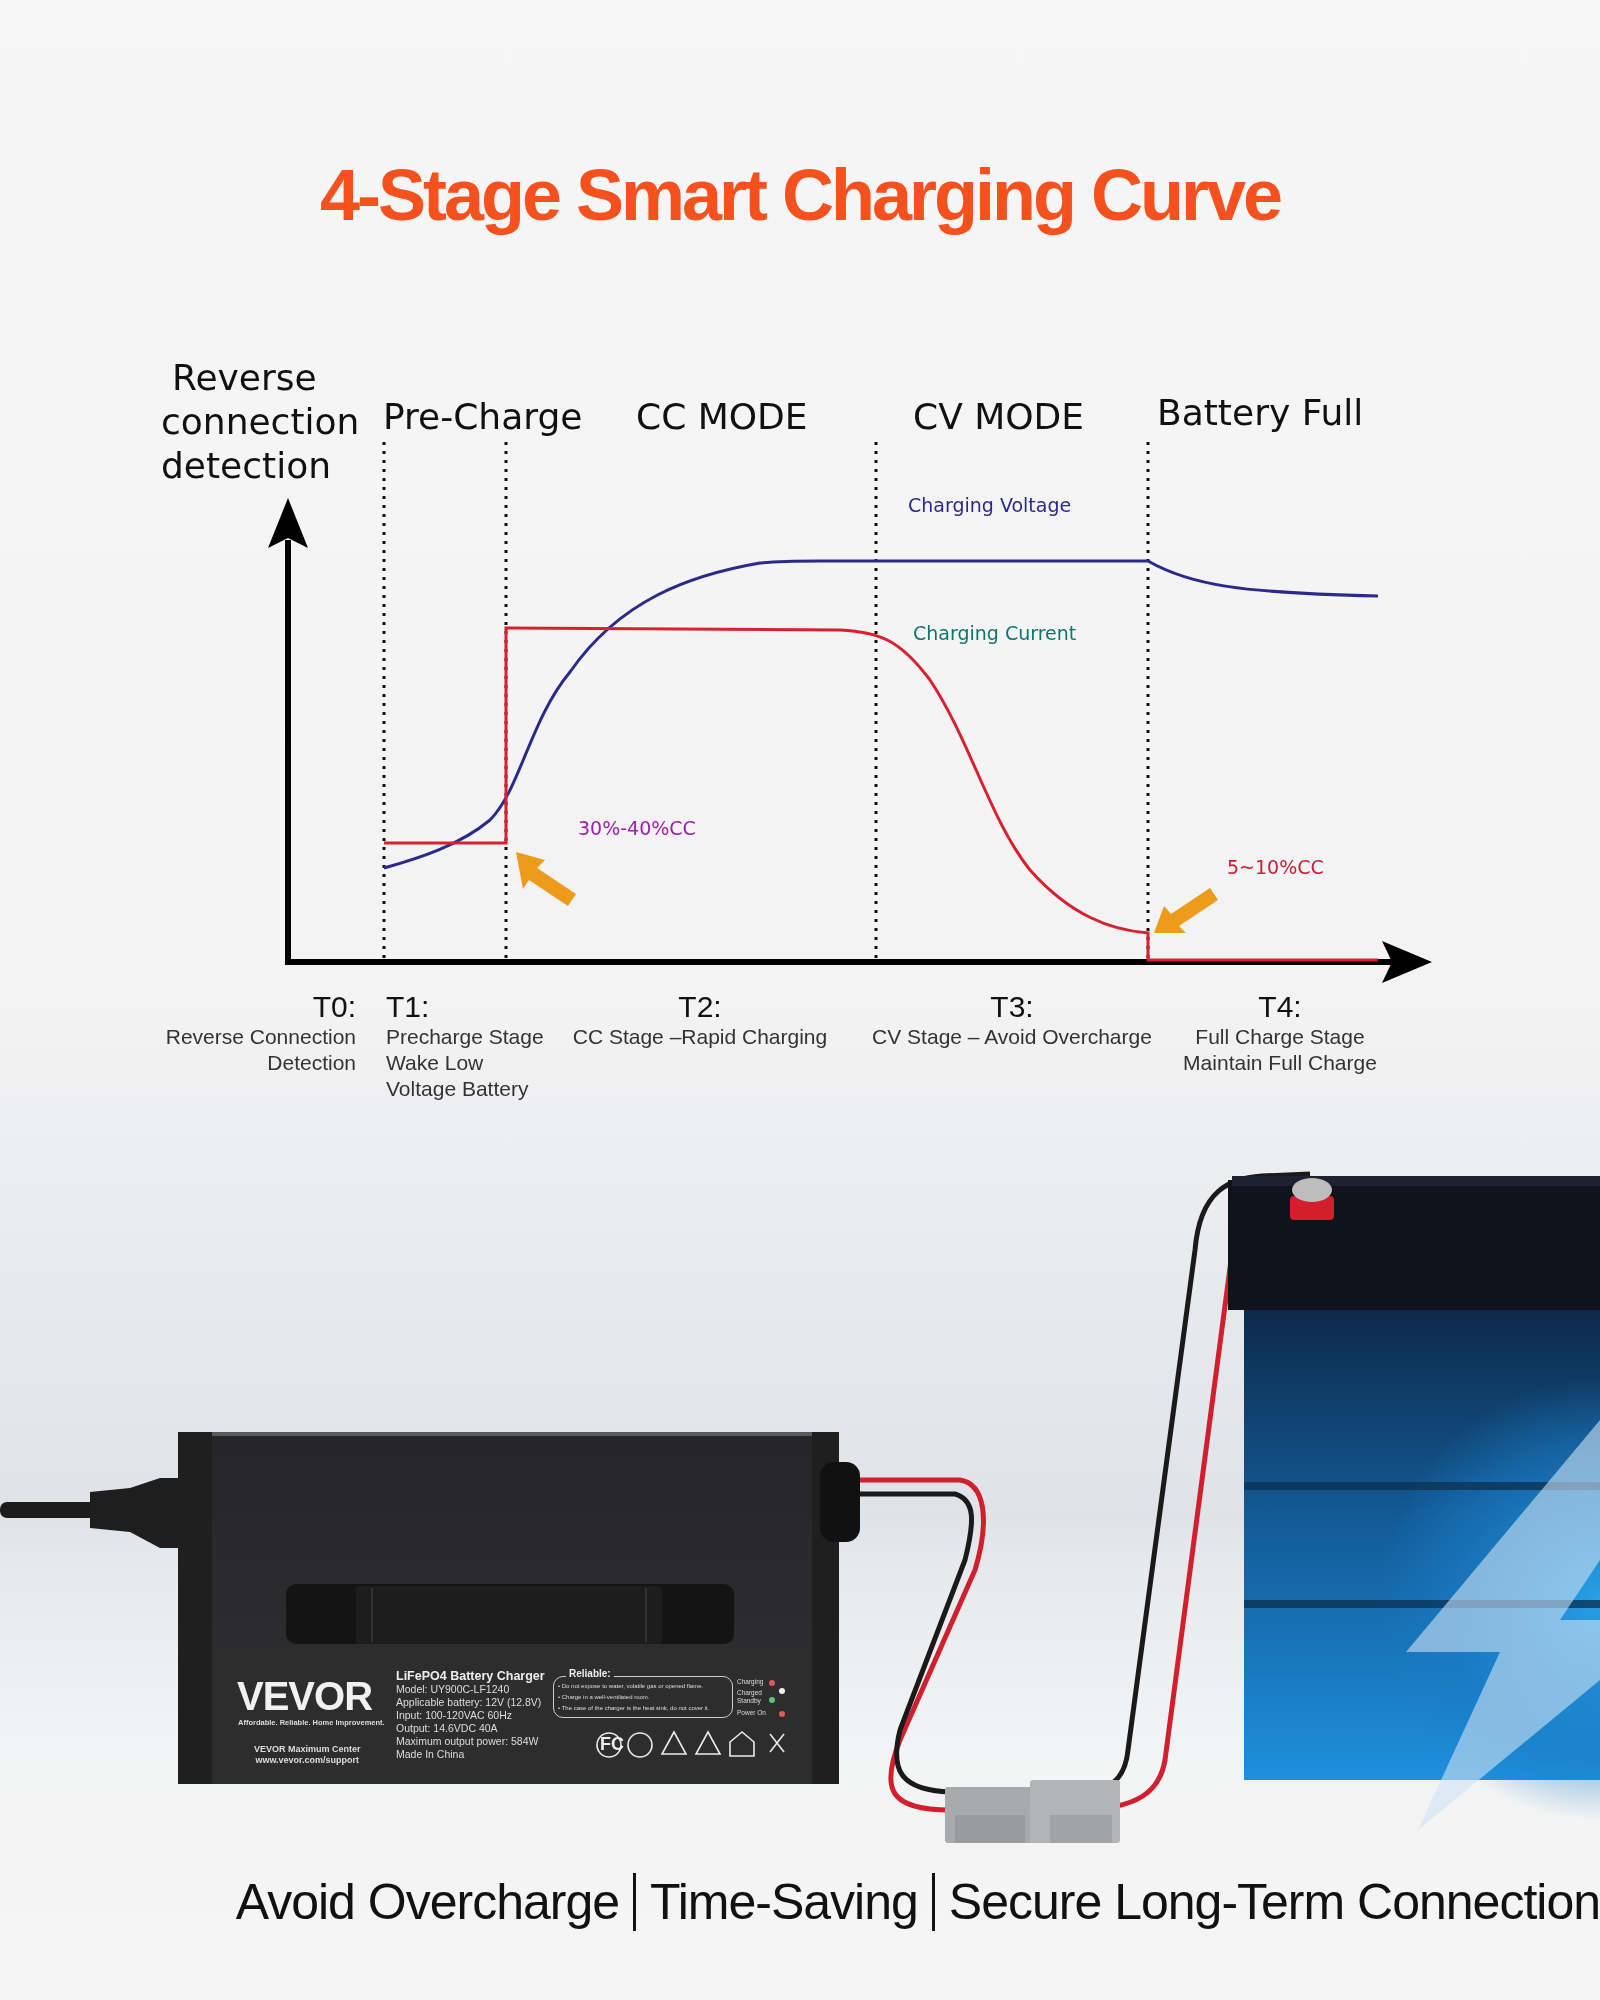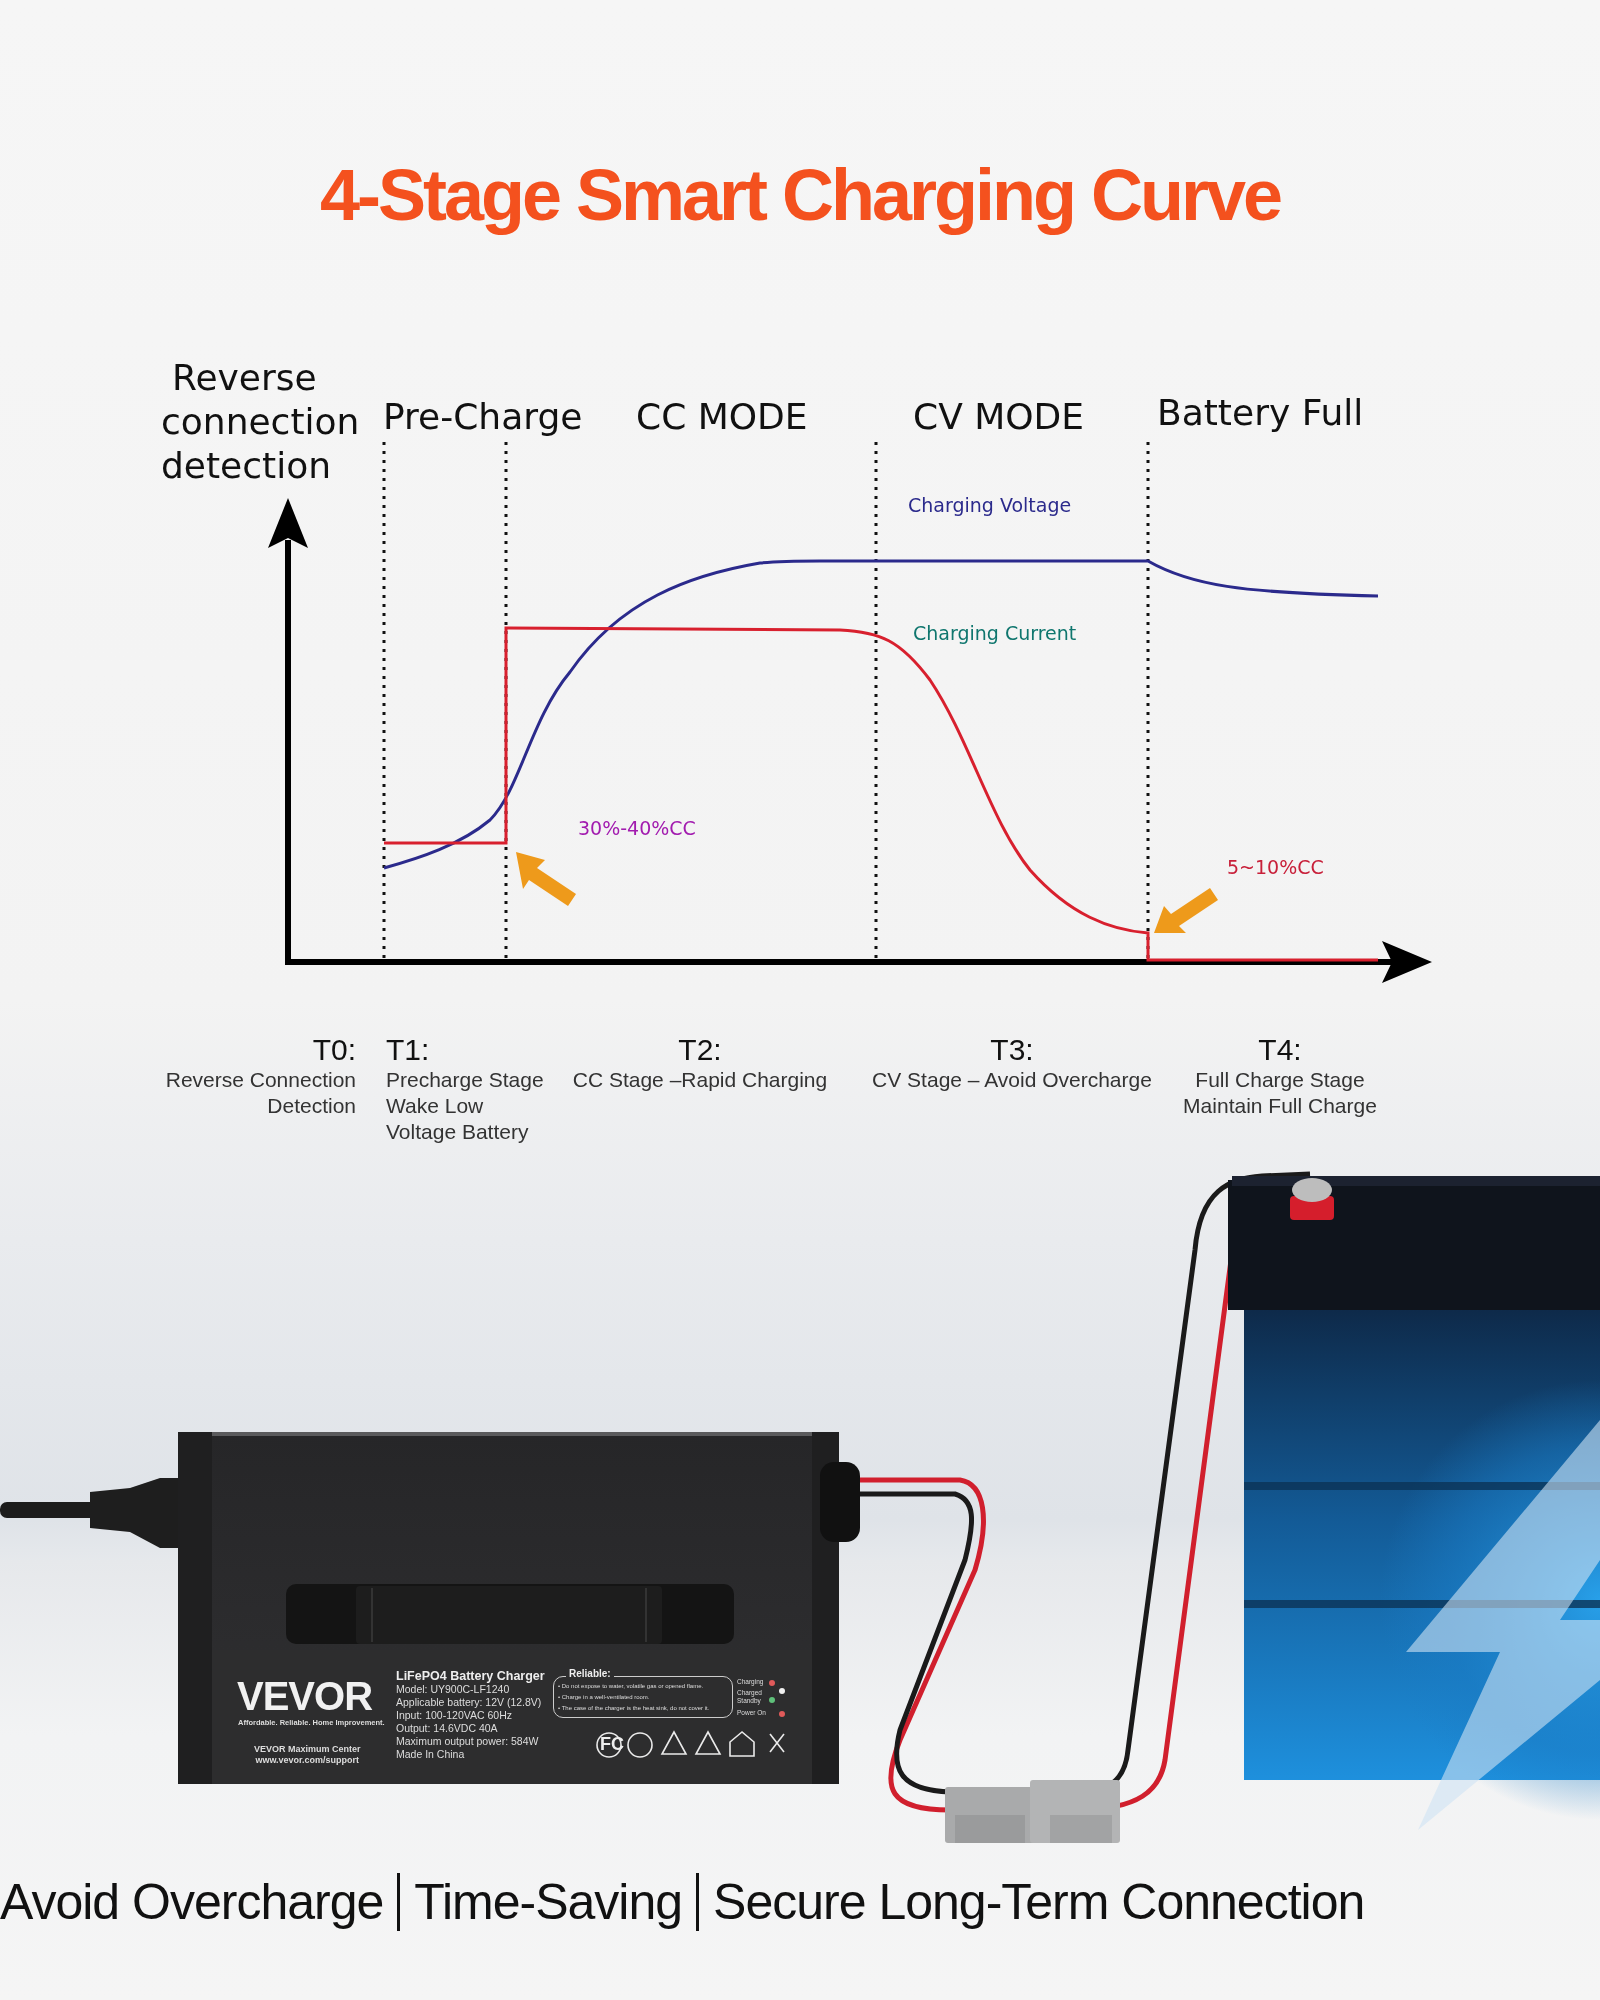--- a/index.html
+++ b/index.html
@@ -9,27 +9,27 @@
     font-family: "Liberation Sans", sans-serif;
   }
   .title {
     position:absolute; left:0; width:1600px; top:140px; text-align:center;
     color:#F4511E; font-family:"Liberation Sans", sans-serif; font-weight:bold;
     font-size:72px; letter-spacing:-3px; line-height:110px;
   }
   .chart-svg { position:absolute; left:0; top:0; }
   .hdr { position:absolute; color:#111; font-family:"DejaVu Sans", sans-serif; font-size:36px; line-height:44px; white-space:nowrap; }
   .curve-label { position:absolute; font-family:"DejaVu Sans", sans-serif; font-size:19px; white-space:nowrap; }
-  .stage { position:absolute; font-family:"Liberation Sans", sans-serif; color:#222;margin-top:43px; }
+  .stage { position:absolute; font-family:"Liberation Sans", sans-serif; color:#222; }
   .stage .t { font-size:30px; line-height:34px; color:#111; }
   .stage .d { font-size:21px; line-height:26px; color:#333; }
   .right { text-align:right; }
   .center { text-align:center; }
   .tagline {
-    position:absolute; left:0; width:1600px; top:1873px; text-align:left;
+    position:absolute; left:0; width:1600px; top:1873px; text-align:right;
     font-family:"Liberation Sans", sans-serif; font-size:50px; color:#111; letter-spacing:-1px; white-space:nowrap;
   }
   .tagline .sep { display:inline-block; width:3px; height:58px; background:#111; vertical-align:middle; margin:0 14px; position:relative; top:-4px; }
   .floor { position:absolute; left:0; top:1560px; width:1600px; height:440px;
     background: linear-gradient(180deg,#e6e8eb 0%, #f2f3f4 40%, #f5f5f5 100%); }
   .label-text { position:absolute; color:#e8e8e8; font-family:"Liberation Sans", sans-serif; white-space:nowrap; }
   .vevor-logo { position:absolute; left:237px; top:1674px; font-size:40px; font-weight:bold; color:#f1f1f1; letter-spacing:-1px; font-family:"Liberation Sans", sans-serif; }
   .vevor-tag { position:absolute; left:238px; top:1718px; font-size:7.5px; color:#ddd; font-weight:bold; }
   .support { position:absolute; left:254px; top:1744px; font-size:9px; line-height:11px; color:#ddd; text-align:center; font-weight:bold; }
   .specs { position:absolute; left:396px; top:1670px; font-size:10.5px; line-height:13px; color:#ddd; }

